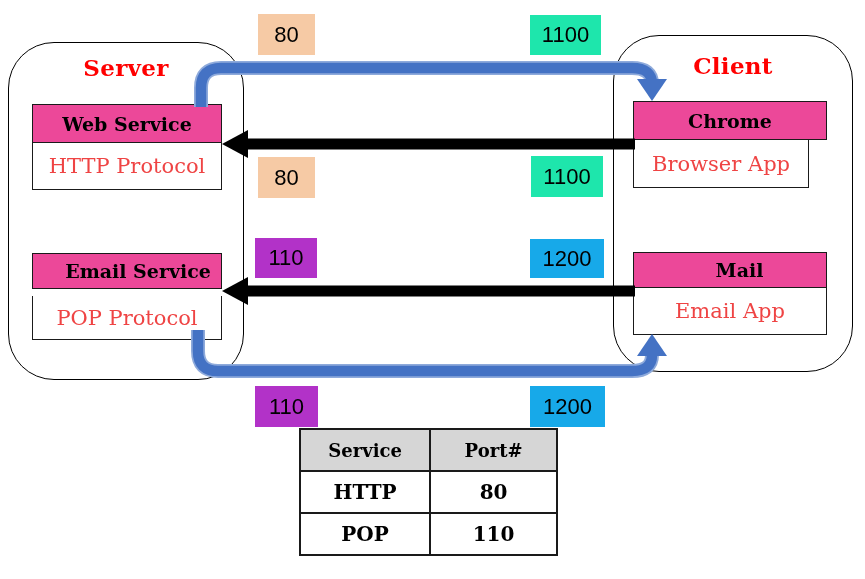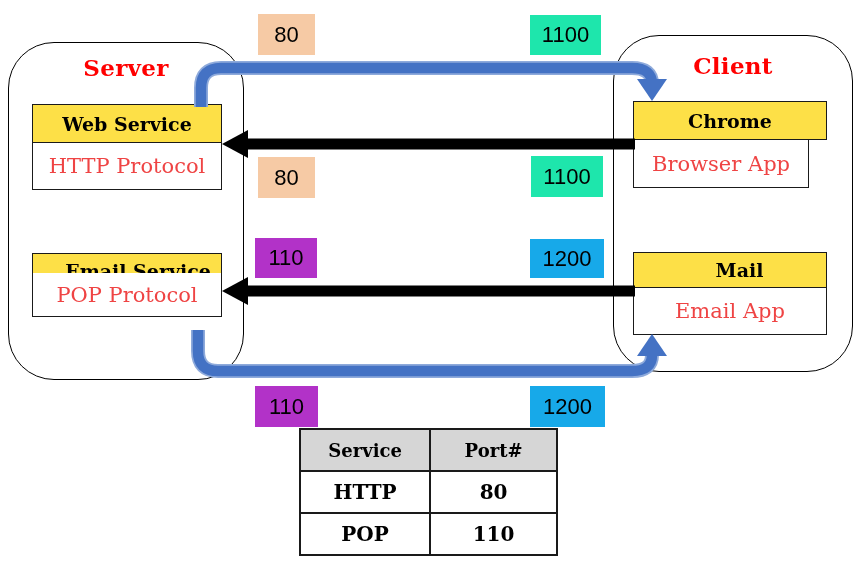--- a/index.html
+++ b/index.html
@@ -22,21 +22,21 @@
   .sys-title {
     font-weight: bold;
     font-size: 23px;
     text-align: center;
     color: #ff0000;
     letter-spacing: 0.3px;
   }
 
   
   .box-header {
-    background: #fde047;
+    background: #ec4899;
     border: 1.6px solid #1a1a1a;
     font-weight: bold;
     font-size: 19px;
     color: #000;
     display: flex; align-items: center; justify-content: center;
   }
   .box-body {
     background: #ffffff;
     border: 1.6px solid #1a1a1a;
     border-top: none;
@@ -95,21 +95,21 @@
   <div class="abs container-rect" style="left:8px; top:42px; width:236px; height:338px;"></div>
   <div class="abs sys-title" style="left: 8px; top: 54px; width: 236px; color: rgb(255, 0, 0);">Server</div>
 
   <div class="abs container-rect" style="left:613px; top:35px; width:240px; height:337px;"></div>
   <div class="abs sys-title" style="left: 613px; top: 52px; width: 240px; color: rgb(255, 0, 0);">Client</div>
 
   <div class="abs box-header" style="left:32px; top:104px; width:190px; height:39px;">Web Service</div>
   <div class="abs box-body" style="left:32px; top:143px; width:190px; height:47px;">HTTP Protocol</div>
 
   <div class="abs box-header" style="left:32px; top:253px; width:190px; height:36px;padding-left:22px;">Email Service</div>
-  <div class="abs box-body" style="left:32px; top:273px; width:190px; height:44px;">POP Protocol</div>
+  <div class="abs box-body" style="left:32px; top:296px; width:190px; height:44px;">POP Protocol</div>
 
   <div class="abs box-header" style="left:633px; top:101px; width:194px; height:39px;text-align:center;">Chrome</div>
   <div class="abs box-body" style="left:633px; top:140px; width:176px; height:48px;">Browser App</div>
 
   <div class="abs box-header" style="left:633px; top:252px; width:194px; height:36px;padding-left:19px;">Mail</div>
   <div class="abs box-body" style="left:633px; top:288px; width:194px; height:47px;">Email App</div>
 
   <div class="abs port-chip" style="left: 258px; top: 14px; width: 57px; height: 41px; background-color: rgb(246, 202, 165);">80</div>
   <div class="abs port-chip" style="left: 530px; top: 15px; width: 71px; height: 40px; background-color: rgb(30, 230, 172);">1100</div>
 

